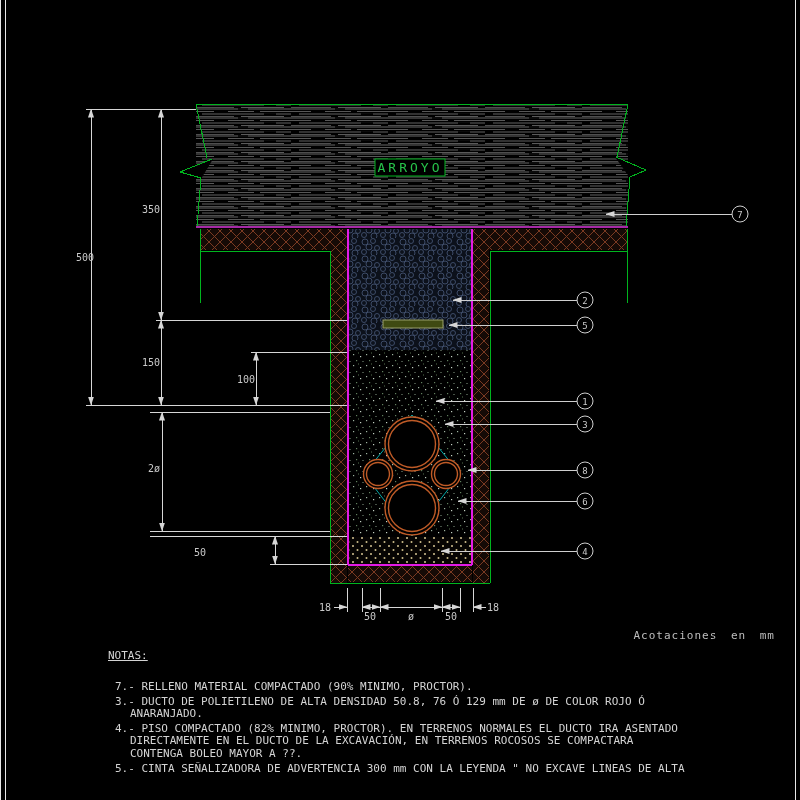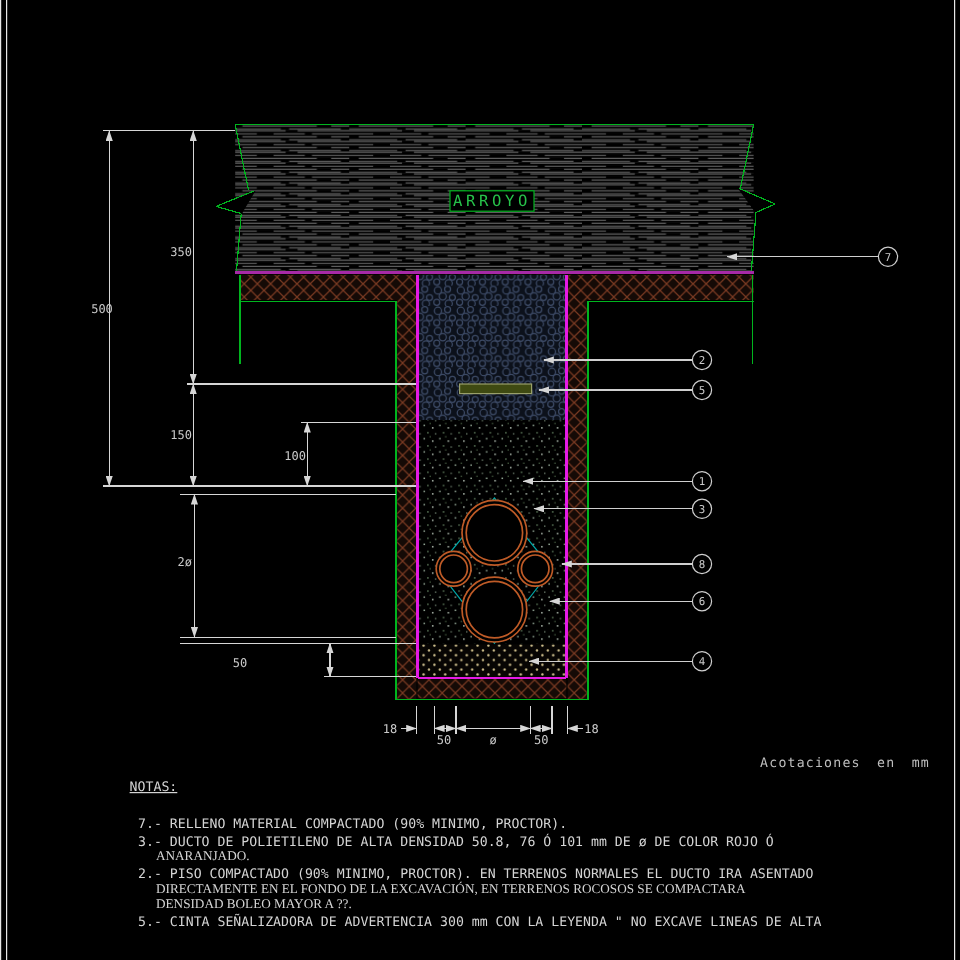--- a/index.html
+++ b/index.html
@@ -11,21 +11,21 @@
   .dimtxt{font-size:10px;}
   .cadline{shape-rendering:crispEdges;}
   .arroyo-txt{fill:#27c24a;font-size:13px;letter-spacing:3px;}
   .callout-num{font-size:9px;text-anchor:middle;}
   .acot{font-size:11px;fill:#bdbdbd;letter-spacing:1px;word-spacing:6px;text-anchor:end;}
   .notes{position:absolute;left:106px;top:650px;width:670px;color:#d4d4d4;
          font-size:11px;line-height:12.3px;letter-spacing:0px;}
   .notes .title{padding-left:2px;margin-bottom:19px;text-decoration:underline;}
   .note{margin-bottom:2.5px;}
   .note-line{padding-left:9px;white-space:nowrap;}
-  .note-line.wrap{padding-left:24px;font-family:Liberation Serif, serif;}
+  .note-line.wrap{padding-left:24px;}
 </style>
 </head>
 <body>
 
 <div class="frame-line" style="left:0;"></div>
 <div class="frame-line" style="left:5px;"></div>
 <div class="frame-line" style="left:795px;"></div>
 
 <svg width="800" height="650" viewBox="0 0 800 650">
   <defs>
@@ -221,24 +221,24 @@
 
   <text x="775" y="639" class="acot">Acotaciones en mm</text>
 </svg>
 
 <div class="notes">
   <div class="title">NOTAS:</div>
   <div class="note">
     <div class="note-line">7.- RELLENO MATERIAL COMPACTADO (90% MINIMO, PROCTOR).</div>
   </div>
   <div class="note">
-    <div class="note-line">3.- DUCTO DE POLIETILENO DE ALTA DENSIDAD 50.8, 76 Ó 101 mm DE ø DE COLOR ROJO Ó</div>
+    <div class="note-line">3.- DUCTO DE POLIETILENO DE ALTA DENSIDAD 50.8, 76 Ó 129 mm DE ø DE COLOR ROJO Ó</div>
     <div class="note-line wrap">ANARANJADO.</div>
   </div>
   <div class="note">
-    <div class="note-line">2.- PISO COMPACTADO (90% MINIMO, PROCTOR). EN TERRENOS NORMALES EL DUCTO IRA ASENTADO</div>
-    <div class="note-line wrap">DIRECTAMENTE EN EL FONDO DE LA EXCAVACIÓN, EN TERRENOS ROCOSOS SE COMPACTARA</div>
-    <div class="note-line wrap">DENSIDAD BOLEO MAYOR A ??.</div>
+    <div class="note-line">4.- PISO COMPACTADO (82% MINIMO, PROCTOR). EN TERRENOS NORMALES EL DUCTO IRA ASENTADO</div>
+    <div class="note-line wrap">DIRECTAMENTE EN EL DUCTO DE LA EXCAVACIÓN, EN TERRENOS ROCOSOS SE COMPACTARA</div>
+    <div class="note-line wrap">CONTENGA BOLEO MAYOR A ??.</div>
   </div>
   <div class="note">
     <div class="note-line">5.- CINTA SEÑALIZADORA DE ADVERTENCIA 300 mm CON LA LEYENDA " NO EXCAVE LINEAS DE ALTA</div>
   </div>
 </div>
 
 </body></html>

